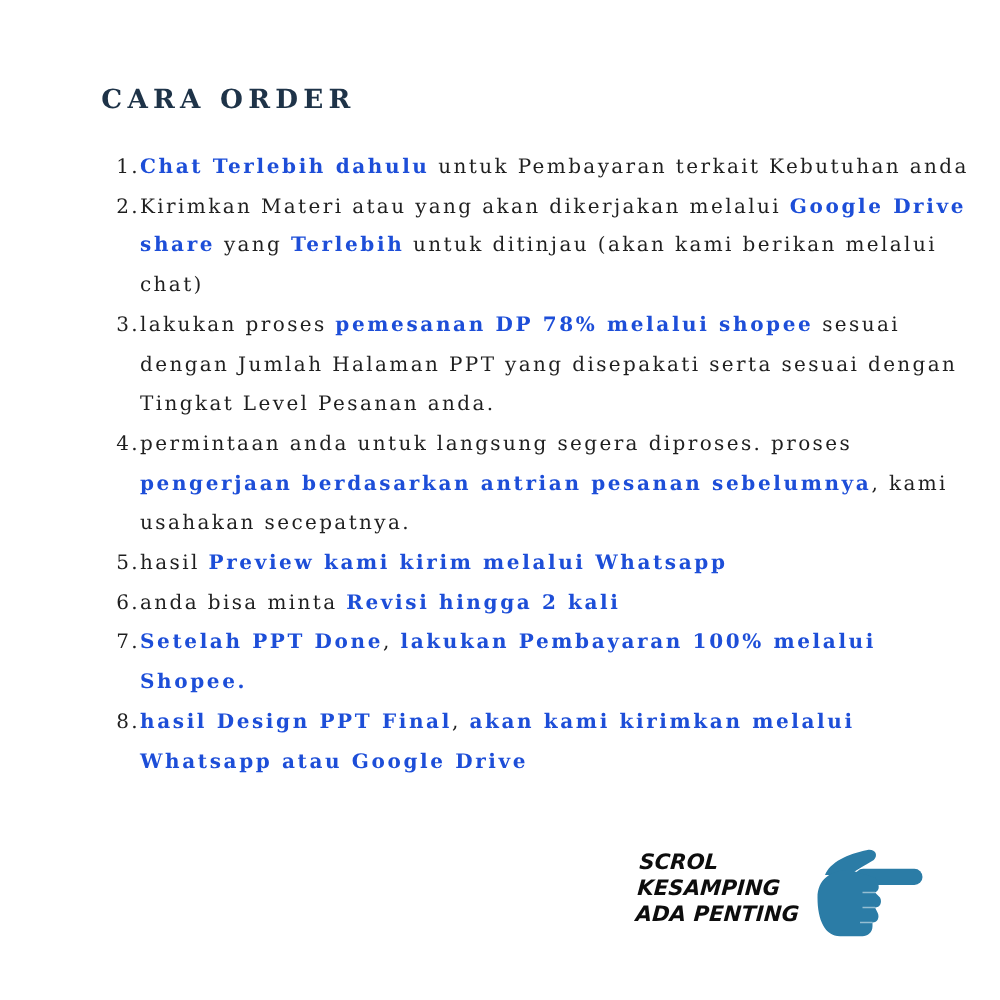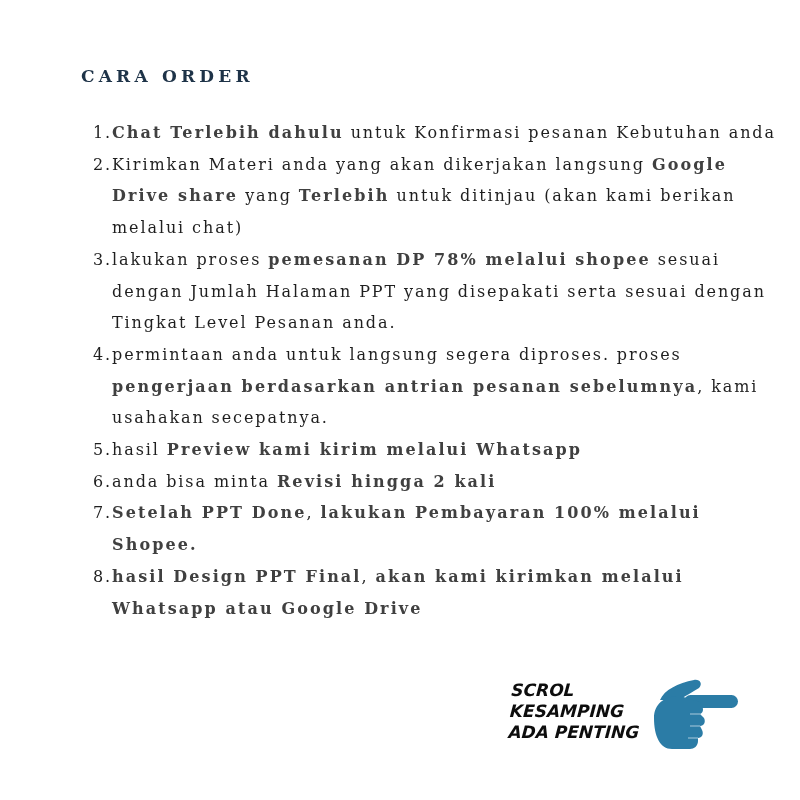--- a/index.html
+++ b/index.html
@@ -3,56 +3,56 @@
 <meta charset="utf-8">
 <style>
   html, body { margin: 0; padding: 0; }
   body {
     width: 800px; height: 800px; background: #ffffff; position: relative; overflow: hidden;
     font-family: "DejaVu Serif", "Liberation Serif", serif;
   }
   .title {
     position: absolute; left: 81px; top: 66px;
     font-family: "DejaVu Serif", serif; font-weight: bold;
-    font-size: 17px; letter-spacing: 4.2px; color: #1e3348;
+    font-size: 21px; letter-spacing: 4.2px; color: #1e3348;
   }
   .steps {
     position: absolute; left: 84px; top: 117px; width: 700px;
     margin: 0; padding: 0; list-style: none;
   }
   .step {
     display: flex; align-items: flex-start;
     font-size: 16px; line-height: 31.7px; letter-spacing: 1.9px; color: #1f1f1f;
   }
   .num { width: 28px; flex: none; text-align: right; padding-right: 0px; }
   .txt { flex: 1; }
-  .b { font-weight: bold; color: #404040; letter-spacing: 2.1px; }
+  .b { font-weight: bold; color: #1d4ed8; letter-spacing: 2.1px; }
   .cta {
     position: absolute; left: 510px; top: 680px;
   }
   .cta-text {
     font-family: "DejaVu Sans", sans-serif; font-weight: bold; font-style: italic;
     font-size: 17px; line-height: 21px; color: #0d0d0d; letter-spacing: 0px;
     transform: skewX(-4deg);
   }
   .hand { position: absolute; left: 650px; top: 678px; width: 92px; height: 74px; }
 </style>
 </head>
 <body>
 
 <div class="title">CARA ORDER</div>
 
 <ol class="steps" id="steps">
     <li class="step">
       <span class="num">1.</span>
-      <span class="txt"><span class="b">Chat Terlebih dahulu</span><span> untuk Konfirmasi pesanan Kebutuhan anda</span></span>
+      <span class="txt"><span class="b">Chat Terlebih dahulu</span><span> untuk Pembayaran terkait Kebutuhan anda</span></span>
     </li>
     <li class="step">
       <span class="num">2.</span>
-      <span class="txt"><span>Kirimkan Materi anda yang akan dikerjakan langsung </span><span class="b">Google Drive share</span><span> yang </span><span class="b">Terlebih</span><span> untuk ditinjau (akan kami berikan melalui chat)</span></span>
+      <span class="txt"><span>Kirimkan Materi atau yang akan dikerjakan melalui </span><span class="b">Google Drive share</span><span> yang </span><span class="b">Terlebih</span><span> untuk ditinjau (akan kami berikan melalui chat)</span></span>
     </li>
     <li class="step">
       <span class="num">3.</span>
       <span class="txt"><span>lakukan proses </span><span class="b">pemesanan DP 78% melalui shopee</span><span> sesuai dengan Jumlah Halaman PPT yang disepakati serta sesuai dengan Tingkat Level Pesanan anda.</span></span>
     </li>
     <li class="step">
       <span class="num">4.</span>
       <span class="txt"><span>permintaan anda untuk langsung segera diproses. proses </span><span class="b">pengerjaan berdasarkan antrian pesanan sebelumnya</span><span>, kami usahakan secepatnya.</span></span>
     </li>
     <li class="step">

